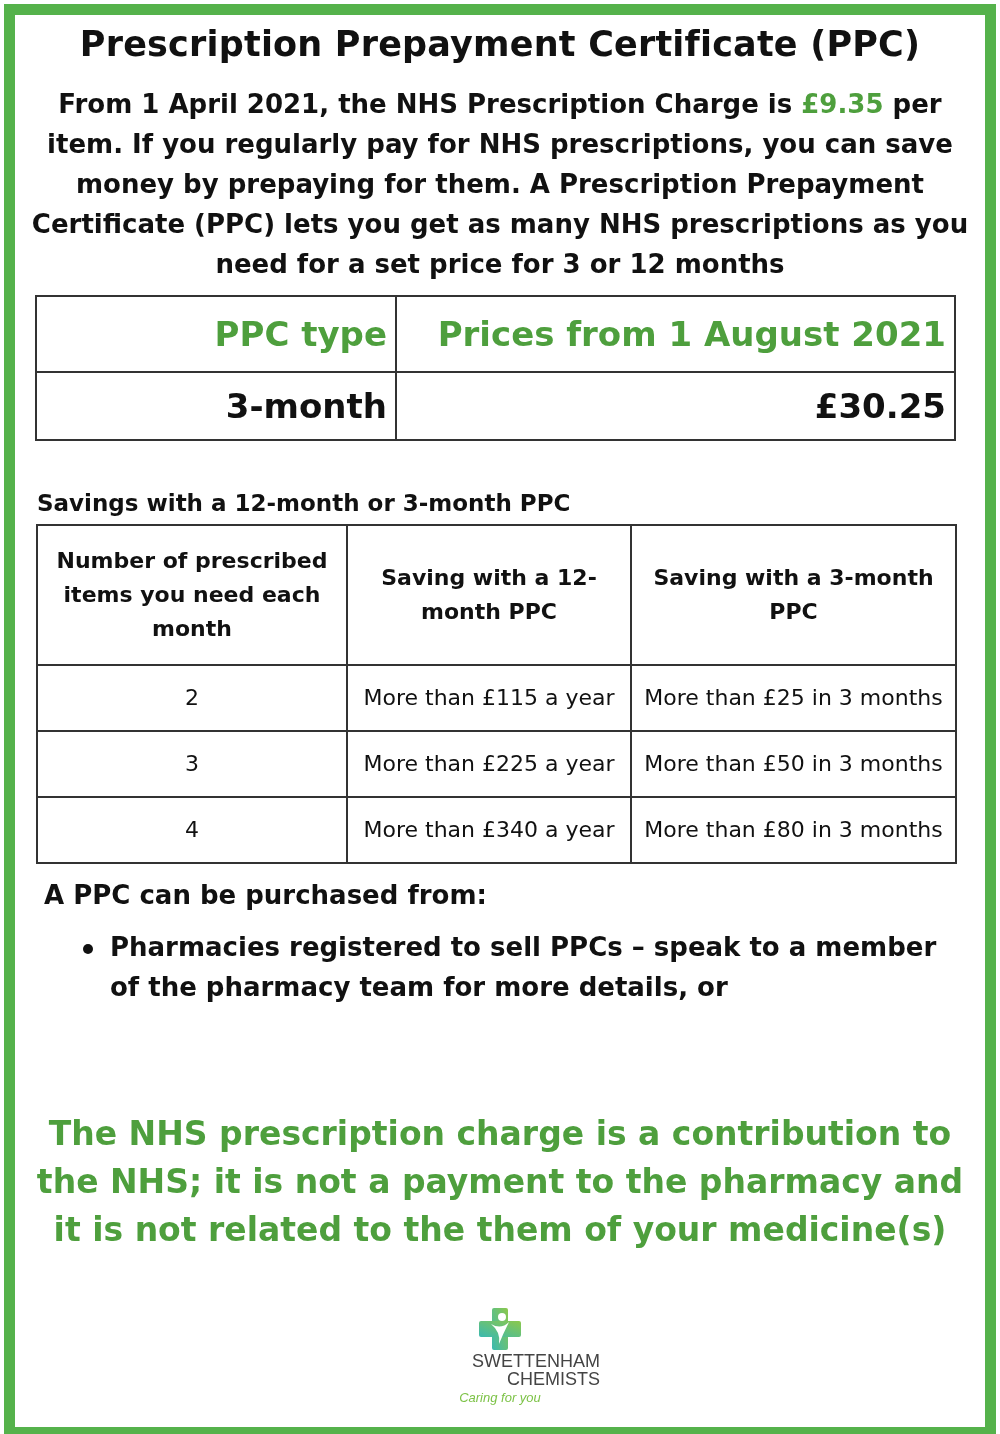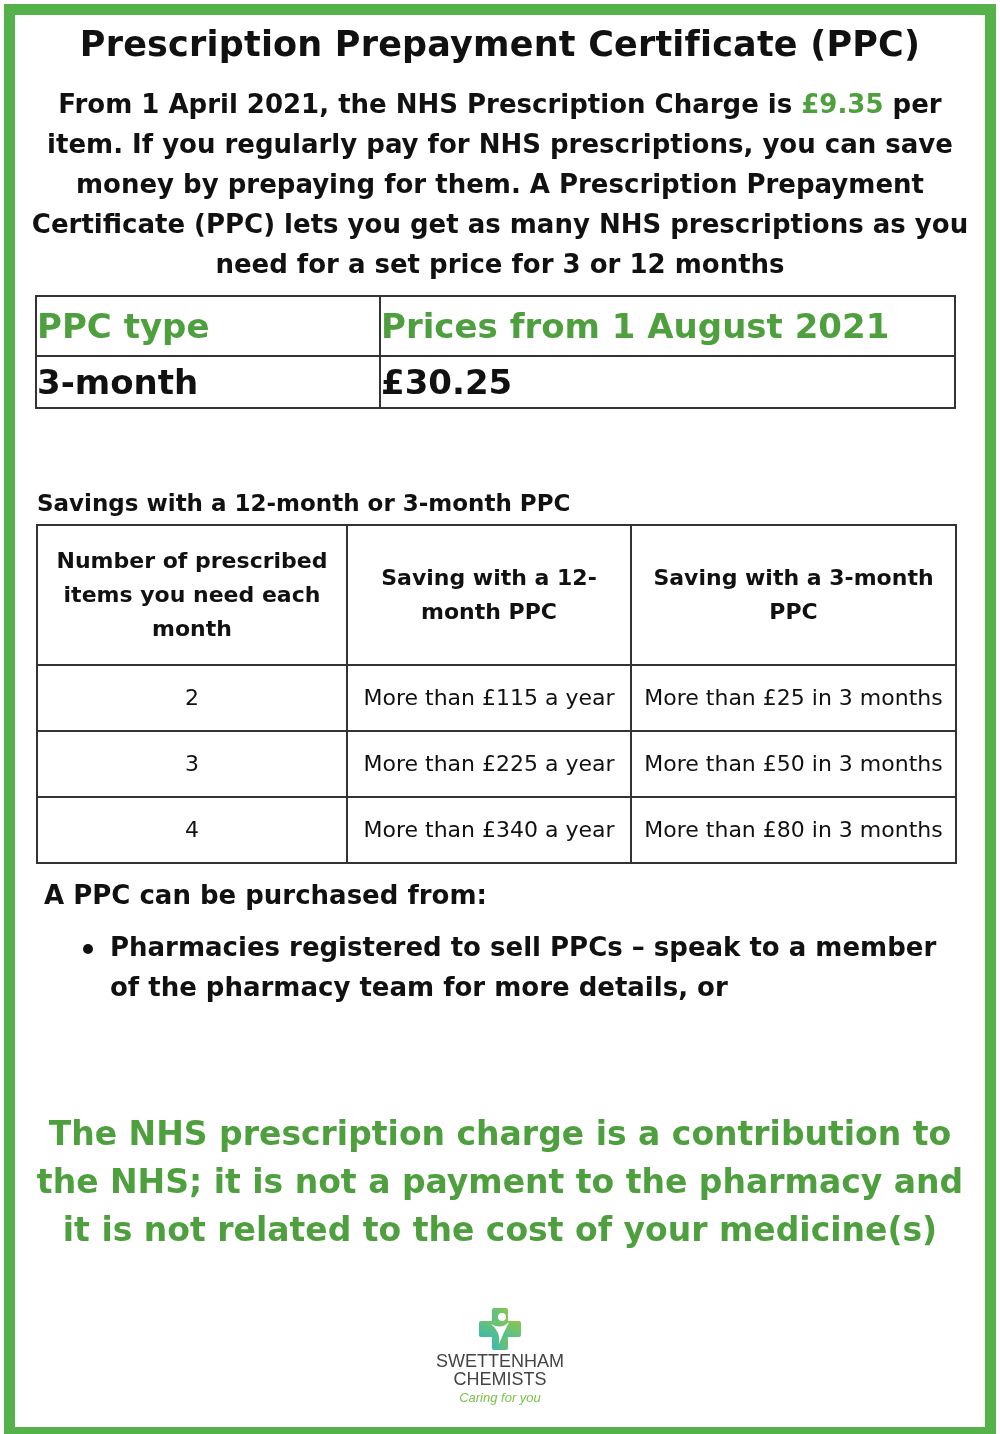--- a/index.html
+++ b/index.html
@@ -7,41 +7,41 @@
          font-family: "DejaVu Sans", sans-serif; color: #111; }
   .frame { position: absolute; left: 4px; top: 4px; width: 970px; height: 1412px;
            border: 11px solid #55b24b; background: #fff; }
   .title { position: absolute; left: 0; right: 0; top: 24px; text-align: center;
            font-size: 35px; font-weight: bold; letter-spacing: 0.2px; }
   .intro { position: absolute; left: 30px; right: 30px; top: 84px; text-align: center;
            font-size: 26px; font-weight: bold; line-height: 40px; }
   .green { color: #4e9f3d; }
   table { border-collapse: collapse; position: absolute; }
   .t1 { left: 35px; top: 295px; width: 921px; }
-  .t1 td, .t1 th { border: 2px solid #333; text-align: left; padding: 0; }
+  .t1 td, .t1 th { border: 2px solid #333; text-align: right; padding: 8px; }
   .t1 th { color: #4e9f3d; font-size: 34px; height: 58px; font-weight: bold; }
   .t1 td { font-size: 34px; font-weight: bold; height: 50px; border-radius: 8px; }
   .t1 .c1 { width: 342px; }
   .sub { position: absolute; left: 37px; top: 490px; font-size: 23px; font-weight: bold; }
   .t2 { left: 36px; top: 524px; width: 921px; }
   .t2 td, .t2 th { border: 2px solid #333; text-align: center; padding: 0; }
   .t2 th { font-size: 22px; font-weight: bold; line-height: 34px; height: 138px; }
   .t2 td { font-size: 22px; line-height: 34px; height: 64px; font-weight: normal; }
   .t2 .c1 { width: 308px; } .t2 .c2 { width: 282px; }
   .purchase { position: absolute; left: 44px; top: 880px; font-size: 26px; font-weight: bold; }
   .bullets { position: absolute; left: 80px; top: 928px; width: 880px; margin: 0; padding: 0;
              list-style: none; font-size: 26px; font-weight: bold; line-height: 39.5px; }
   .bullets li { position: relative; padding-left: 30px; }
   .bullets li .dot { position: absolute; left: 3px; top: 16px; width: 10px; height: 10px;
                      border-radius: 50%; background: #111; }
   .footer { position: absolute; left: 30px; right: 30px; top: 1110px; text-align: center;
             color: #4e9f3d; font-size: 33px; font-weight: bold; line-height: 48px; }
   .logo { position: absolute; left: 400px; top: 1306px; width: 200px; text-align: center; }
   .logo-mark { width: 46px; height: 46px; margin: 0 auto; position: relative; }
-  .brand1, .brand2 { font-size: 18px; color: #444; line-height: 18px; font-family: "Liberation Sans", sans-serif; }
+  .brand1, .brand2 { font-size: 18px; color: #444; line-height: 18px; font-family: "Liberation Sans", sans-serif; text-align: right; }
   .tagline { font-size: 13px; color: #7cc246; font-style: italic; font-family: "Liberation Sans", sans-serif; margin-top: 2px; }
 </style>
 </head>
 <body>
 
 <div class="frame"></div>
 
 <div class="title">Prescription Prepayment Certificate (PPC)</div>
 
 <div class="intro"><span>From 1 April 2021, the NHS Prescription Charge is </span><span class="green">£9.35</span><span> per item. If you regularly pay for NHS prescriptions, you can save money by prepaying for them. A Prescription Prepayment Certificate (PPC) lets you get as many NHS prescriptions as you need for a set price for 3 or 12 months</span></div>
@@ -85,21 +85,21 @@
   </tr>
 </tbody>
   </table>
 
 <div class="purchase">A PPC can be purchased from:</div>
 
 <ul class="bullets">
   <li><span class="dot"></span><span>Pharmacies registered to sell PPCs – speak to a member of the pharmacy team for more details, or</span></li>
 </ul>
 
-<div class="footer">The NHS prescription charge is a contribution to the NHS; it is not a payment to the pharmacy and it is not related to the cost of your medicine(s)</div>
+<div class="footer">The NHS prescription charge is a contribution to the NHS; it is not a payment to the pharmacy and it is not related to the them of your medicine(s)</div>
 
 <div class="logo">
   <div class="logo-mark">
     <svg width="46" height="46" viewBox="0 0 46 46">
       <defs>
         <linearGradient id="g1" x1="0" y1="1" x2="1" y2="0">
           <stop offset="0" stop-color="#3bb9b0"></stop>
           <stop offset="1" stop-color="#8cc84b"></stop>
         </linearGradient>
       </defs>

